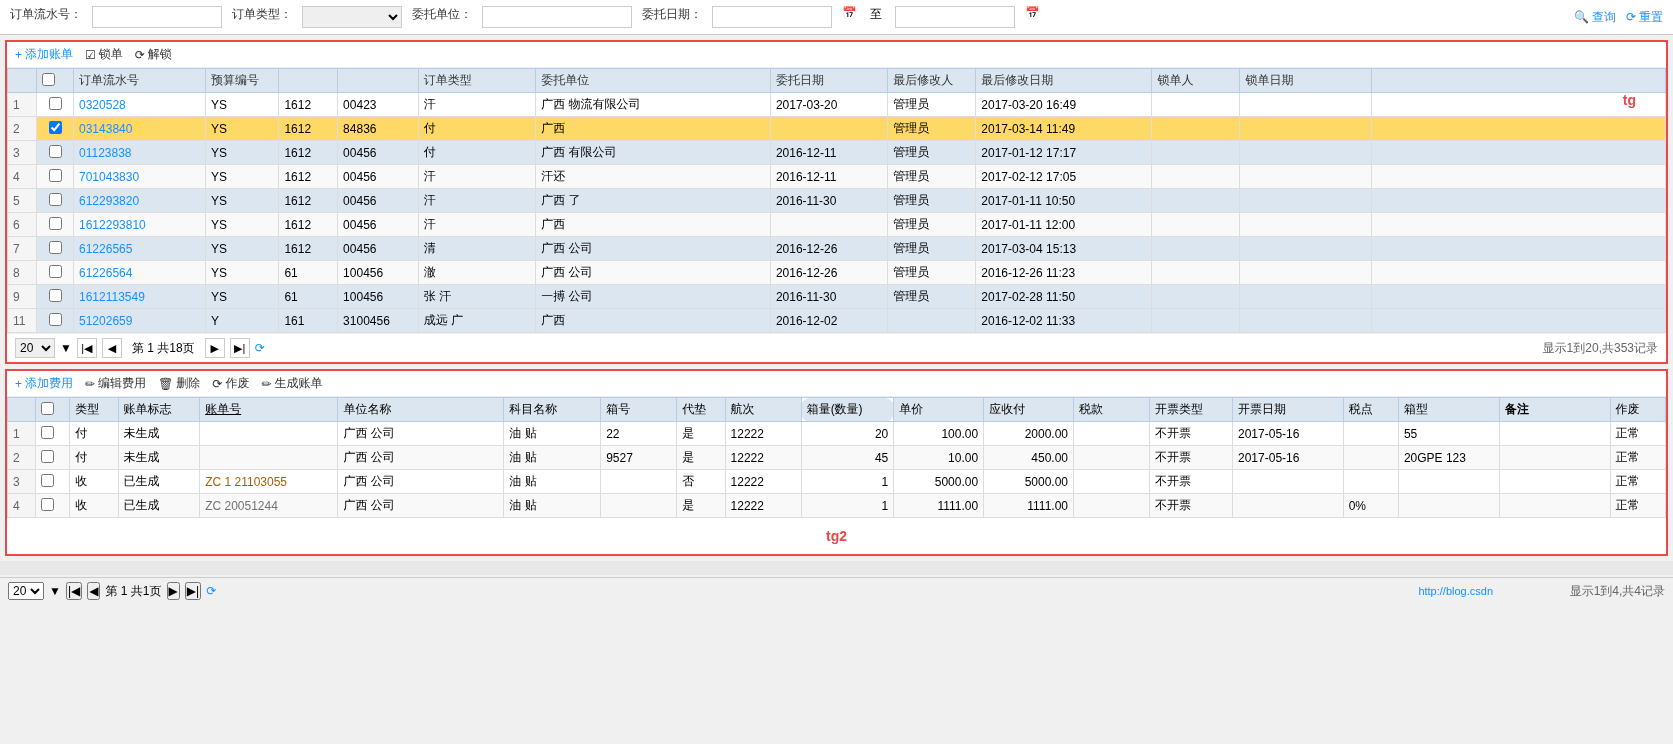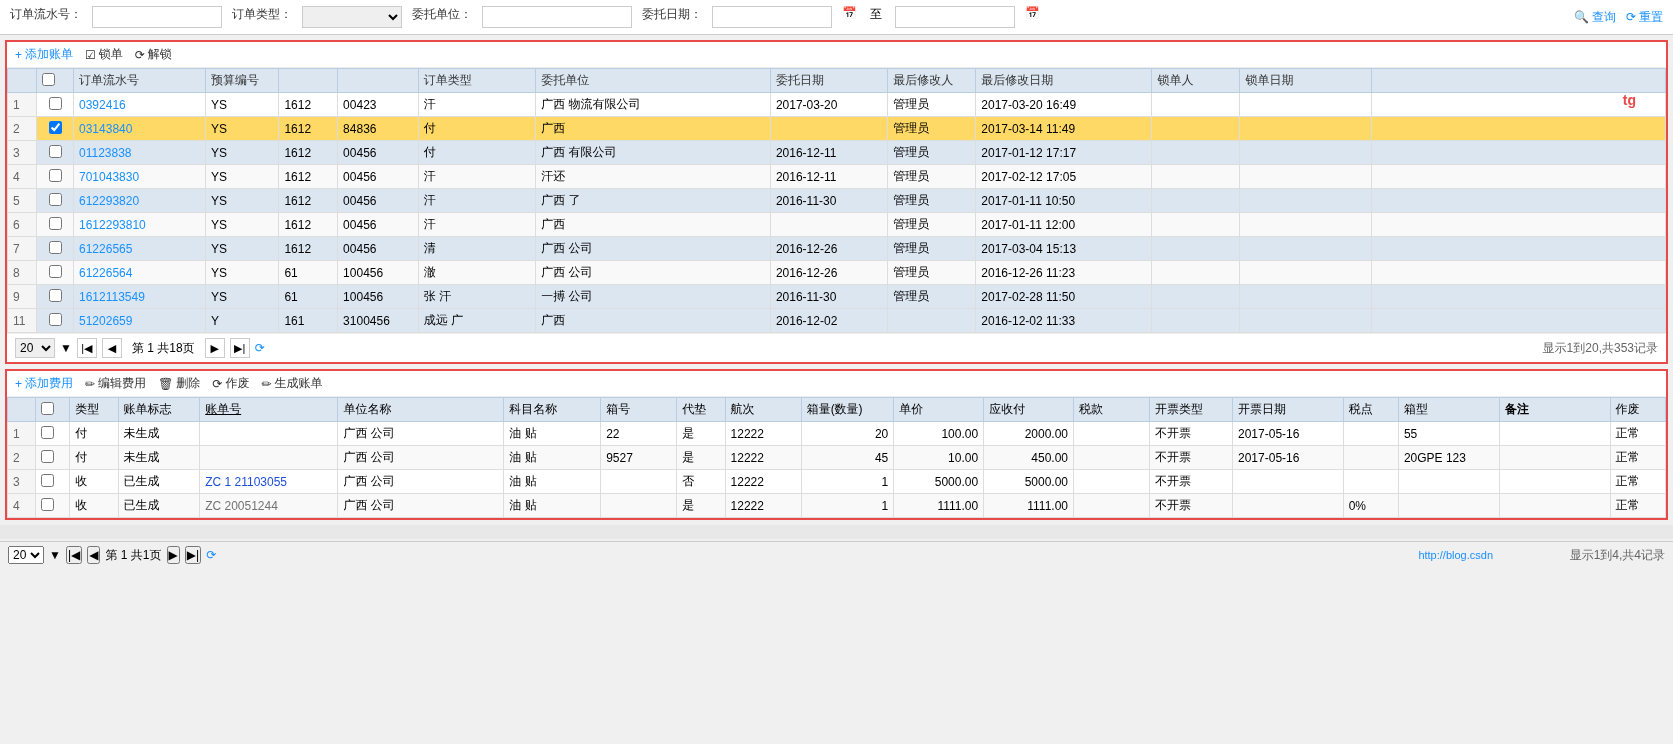--- a/index.html
+++ b/index.html
@@ -266,21 +266,21 @@
             <th style="width:90px;">锁单日期</th>
             <th style="width:200px;"></th>
           </tr>
         </thead>
         <tbody id="upper-tbody">
         <tr>
               <td style="color: rgb(102, 102, 102); width: 20px; background: rgb(245, 245, 245);">1</td>
     <td class="checkbox-col">
       <input type="checkbox" style="">
     </td>
-    <td class="blue-link">0392416</td>
+    <td class="blue-link">0320528</td>
     <td>YS</td>
     <td>1612</td>
     <td>00423</td>
     <td>汗</td>
     <td>广西 物流有限公司</td>
     <td>2017-03-20</td>
     <td>管理员</td>
     <td>2017-03-20 16:49</td>
     <td></td>
     <td></td>
@@ -502,21 +502,21 @@
               <th style="width: 20px;"></th>
             <th style="width:25px;"><input type="checkbox" style=""></th>
             <th style="width:35px;">类型</th>
             <th style="width:55px;">账单标志</th>
             <th style="width:100px;text-decoration:underline;">账单号</th>
             <th style="width:120px;">单位名称</th>
             <th style="width:70px;">科目名称</th>
             <th style="width:55px;">箱号</th>
             <th style="width:35px;">代垫</th>
             <th style="width:55px;">航次</th>
-            <th style="width:65px;">箱量(数量)</th>
+            <th style="width:65px;border-radius:9px;">箱量(数量)</th>
             <th style="width:65px;">单价</th>
             <th style="width:65px;">应收付</th>
             <th style="width:55px;">税款</th>
             <th style="width:60px;">开票类型</th>
             <th style="width:80px;">开票日期</th>
             <th style="width:40px;">税点</th>
             <th style="width:60px;">箱型</th>
             <th style="width:80px;font-weight:bold;">备注</th>
             <th style="width:40px;">作废</th>
           </tr>
@@ -564,21 +564,21 @@
     <td></td>
     <td>20GPE 123</td>
     <td></td>
     <td>正常</td>
   </tr>
             <tr>
     <td style="color:#666;background:#f5f5f5;width:20px;">3</td>
     <td><input type="checkbox" style=""></td>
     <td>收</td>
     <td>已生成</td>
-    <td style="color:#1d4ed8;">ZC 1 21103055</td>
+    <td style="color:#a16207;">ZC 1 21103055</td>
     <td>广西 公司</td>
     <td>油 贴</td>
     <td></td>
     <td>否</td>
     <td>12222</td>
     <td style="text-align:right;">1</td>
     <td style="text-align:right;">5000.00</td>
     <td style="text-align:right;">5000.00</td>
     <td></td>
     <td>不开票</td>
@@ -607,20 +607,21 @@
     <td></td>
     <td>0%</td>
     <td></td>
     <td></td>
     <td>正常</td>
   </tr>
           </tbody>
       </table>
     </div>
 
+    <div class="tg2-label">tg2</div>
   </div>
 
 </div>
 
 <div class="scrollbar-area">
   <div style="width:3000px;height:1px;"></div>
 </div>
 
 <div class="bottom-bar">
   <select>

